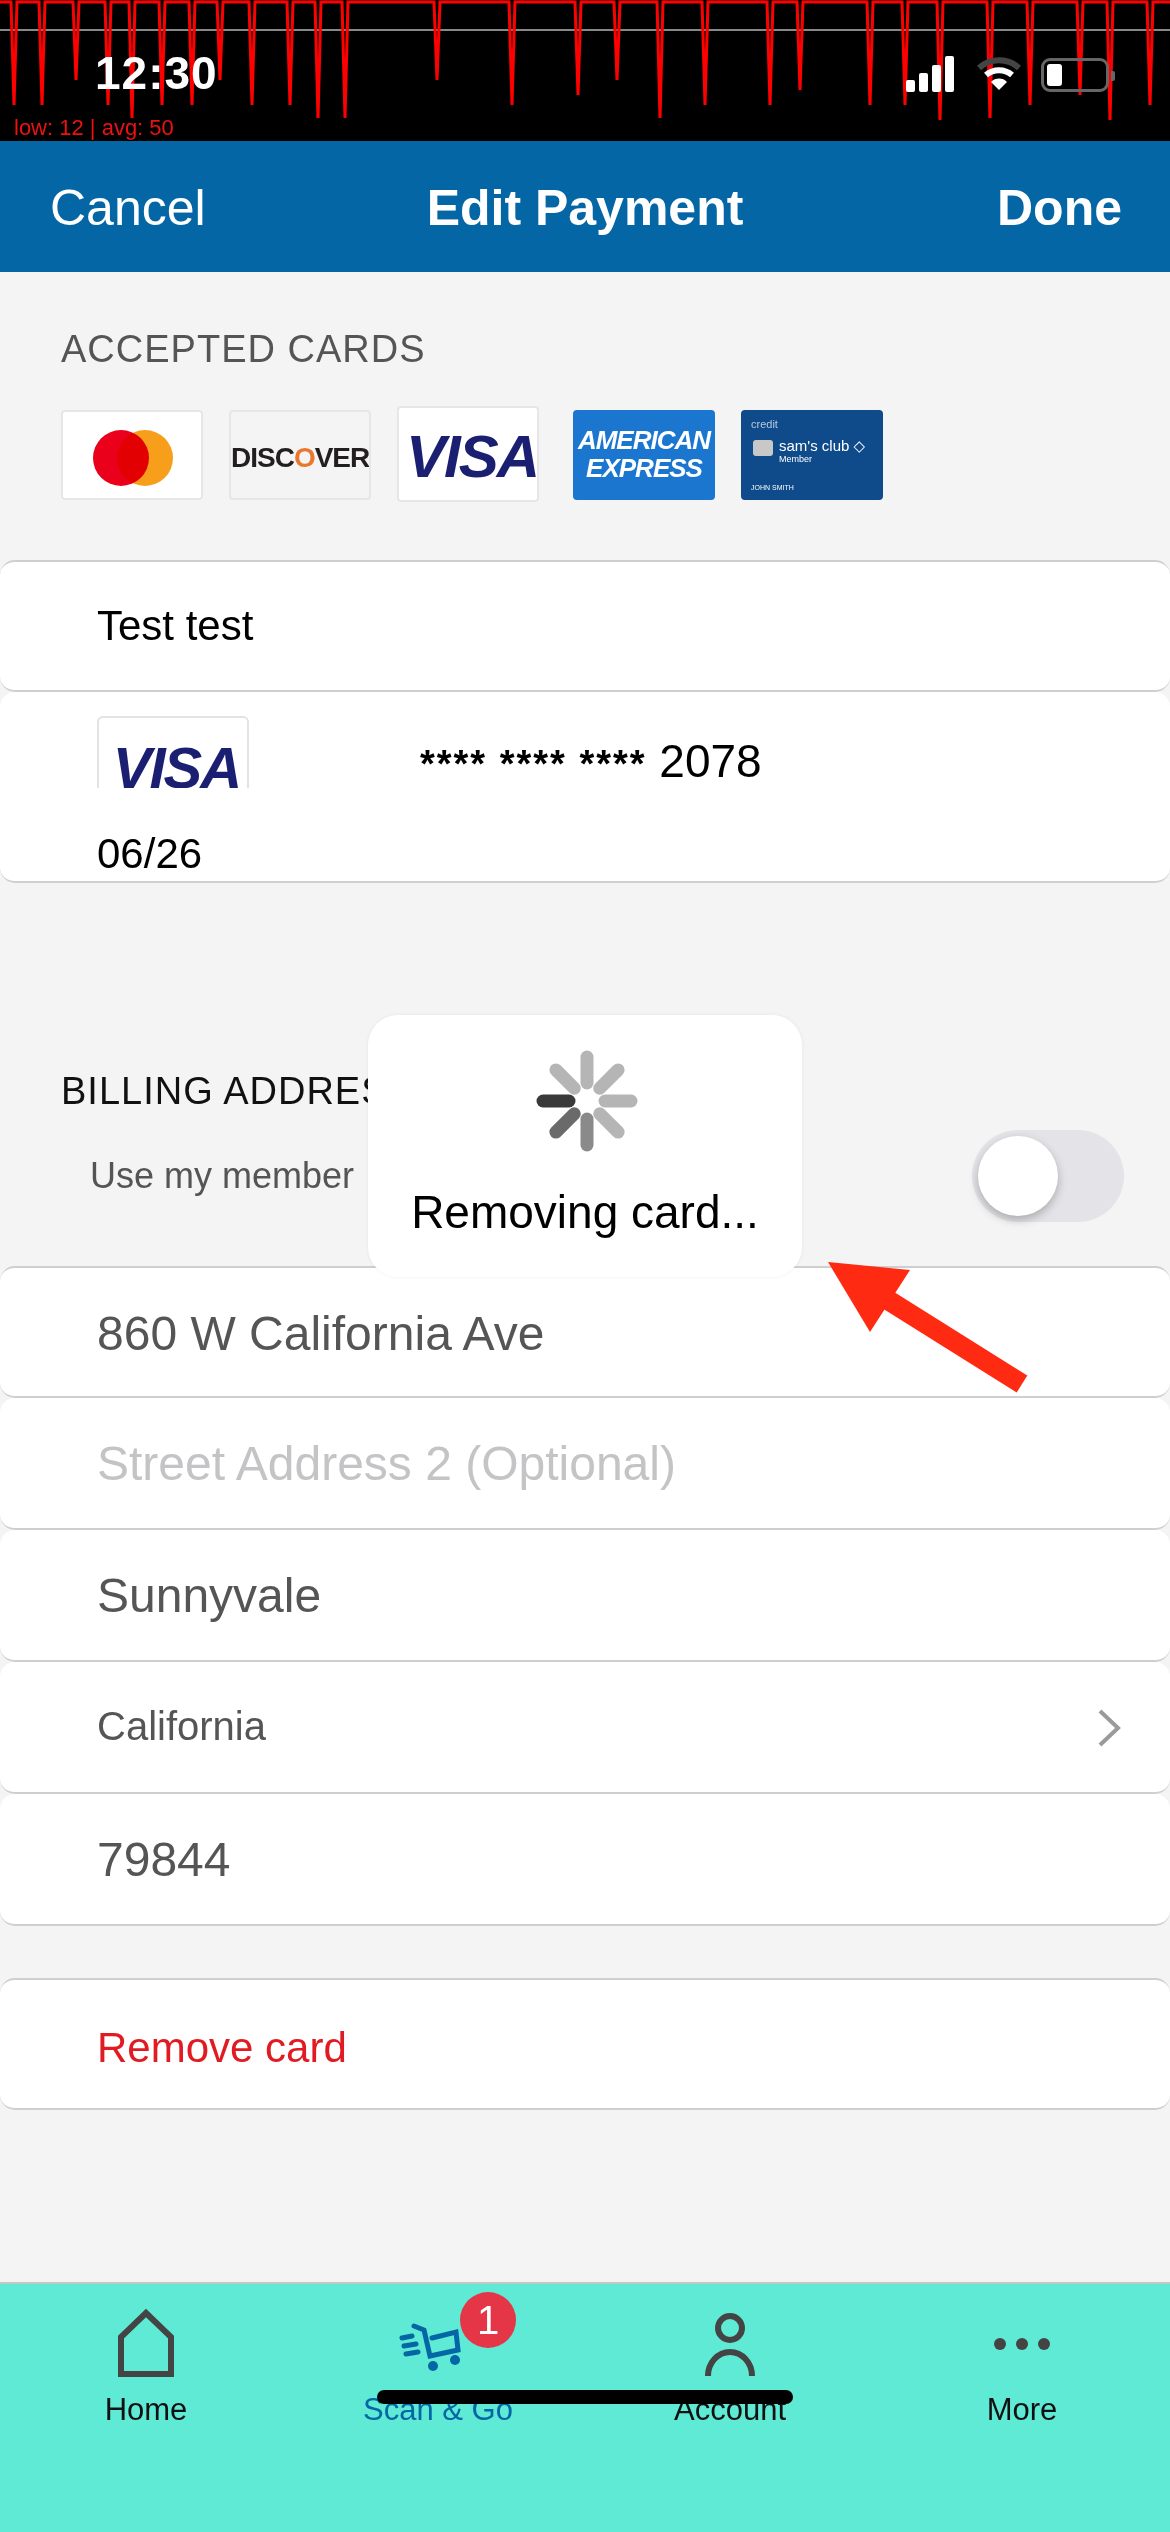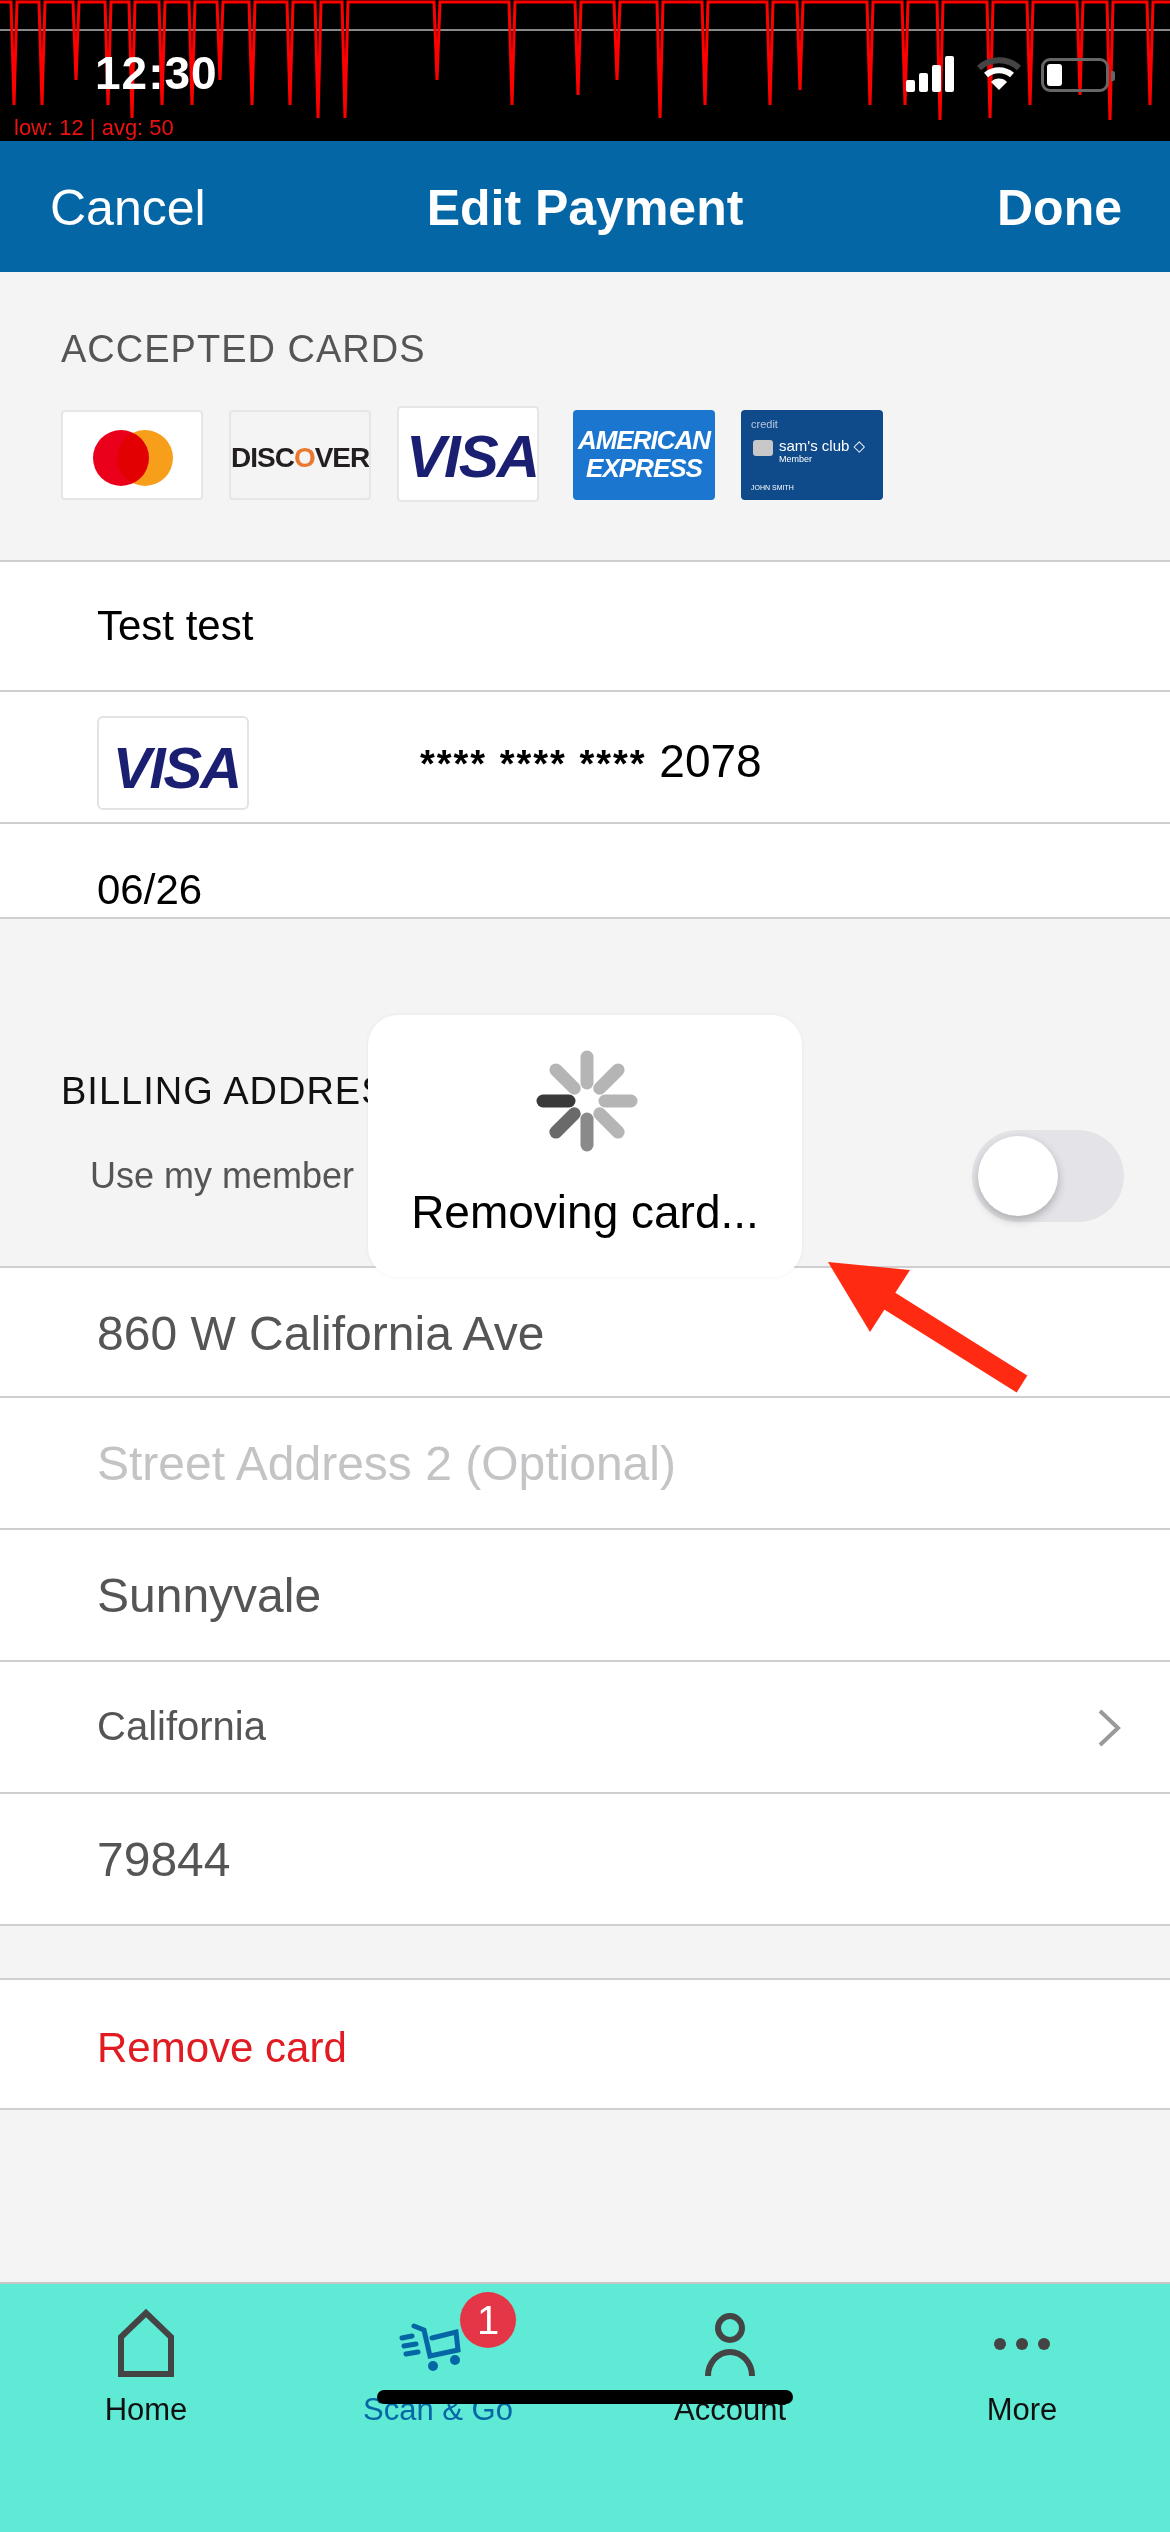--- a/index.html
+++ b/index.html
@@ -38,21 +38,21 @@
   .disc span b { color: #e9782e; }
   .visa-text { position: absolute; left: 0; right: 0; text-align: center; font-style: italic; font-weight: bold; color: #1a1f71; letter-spacing: -2px; padding-left: 7px; }
   .logo.visa .visa-text { top: 14px; font-size: 60px; }
   .amex span { position: absolute; left: 0; right: 0; text-align: center; color: #fff; font-weight: bold; font-size: 26px; letter-spacing: -1px; line-height: 28px; top: 16px; font-style: italic; }
   .sams .credit { position: absolute; left: 10px; top: 8px; font-size: 11px; color: #b8c8e0; }
   .sams .brand { position: absolute; left: 38px; top: 27px; font-size: 15px; color: #fff; }
   .sams .member { position: absolute; left: 38px; top: 44px; font-size: 9px; color: #fff; }
   .sams .chip { position: absolute; left: 12px; top: 30px; width: 20px; height: 16px; background: #c8c8c8; border-radius: 3px; }
   .sams .name { position: absolute; left: 10px; top: 74px; font-size: 7px; color: #fff; }
 
-  .row { position: absolute; left: 0; width: 1170px; background: #fff; border-bottom: 2px solid #cfcfcf; }
+  .row { position: absolute; left: 0; width: 1170px; background: #fff; border-bottom: 2px solid #cfcfcf; border-radius: 15px; }
   .row .txt { position: absolute; left: 97px; font-size: 42px; }
   .row.top-border { border-top: 2px solid #cfcfcf; }
   .card-badge { position: absolute; left: 97px; top: 24px; width: 152px; height: 94px; border: 2px solid #e3e3e3; border-radius: 6px; background: #fff; }
   .card-badge .visa-text { top: 16px; font-size: 58px; }
   .card-number { position: absolute; left: 420px; top: 42px; font-size: 46px; }
   .card-number .mask { font-size: 38px; font-weight: bold; letter-spacing: 2px; }
 
   .use-member { position: absolute; left: 90px; top: 1155px; font-size: 36px; color: #555; }
   .toggle { position: absolute; left: 972px; top: 1130px; width: 152px; height: 92px; border-radius: 46px; background: #e4e4e8; border: none; }
   .toggle .knob { position: absolute; left: 6px; top: 6px; width: 80px; height: 80px; border-radius: 50%; background: #fff; box-shadow: 0 4px 10px rgba(0,0,0,0.25); }
@@ -138,21 +138,21 @@
 
 <div class="row top-border" style="top:560px;height:132px">
   <div class="txt" style="top:40px">Test test</div>
 </div>
 <div class="row" style="top:692px;height:132px">
   <div class="card-badge">
       <div class="visa-text">VISA</div>
     </div>
   <div class="card-number"><span class="mask">**** **** ****</span> <span>2078</span></div>
 </div>
-<div class="row" style="top:824px;height:95px">
+<div class="row" style="top:788px;height:95px">
   <div class="txt" style="top:42px">06/26</div>
 </div>
 
 <div class="section-title" style="top:1070px;color:#111">BILLING ADDRESS</div>
 <div class="use-member">Use my member</div>
 <button class="toggle">
     <span class="knob"></span>
   </button>
 
 <div class="row top-border" style="top:1266px;height:132px">

